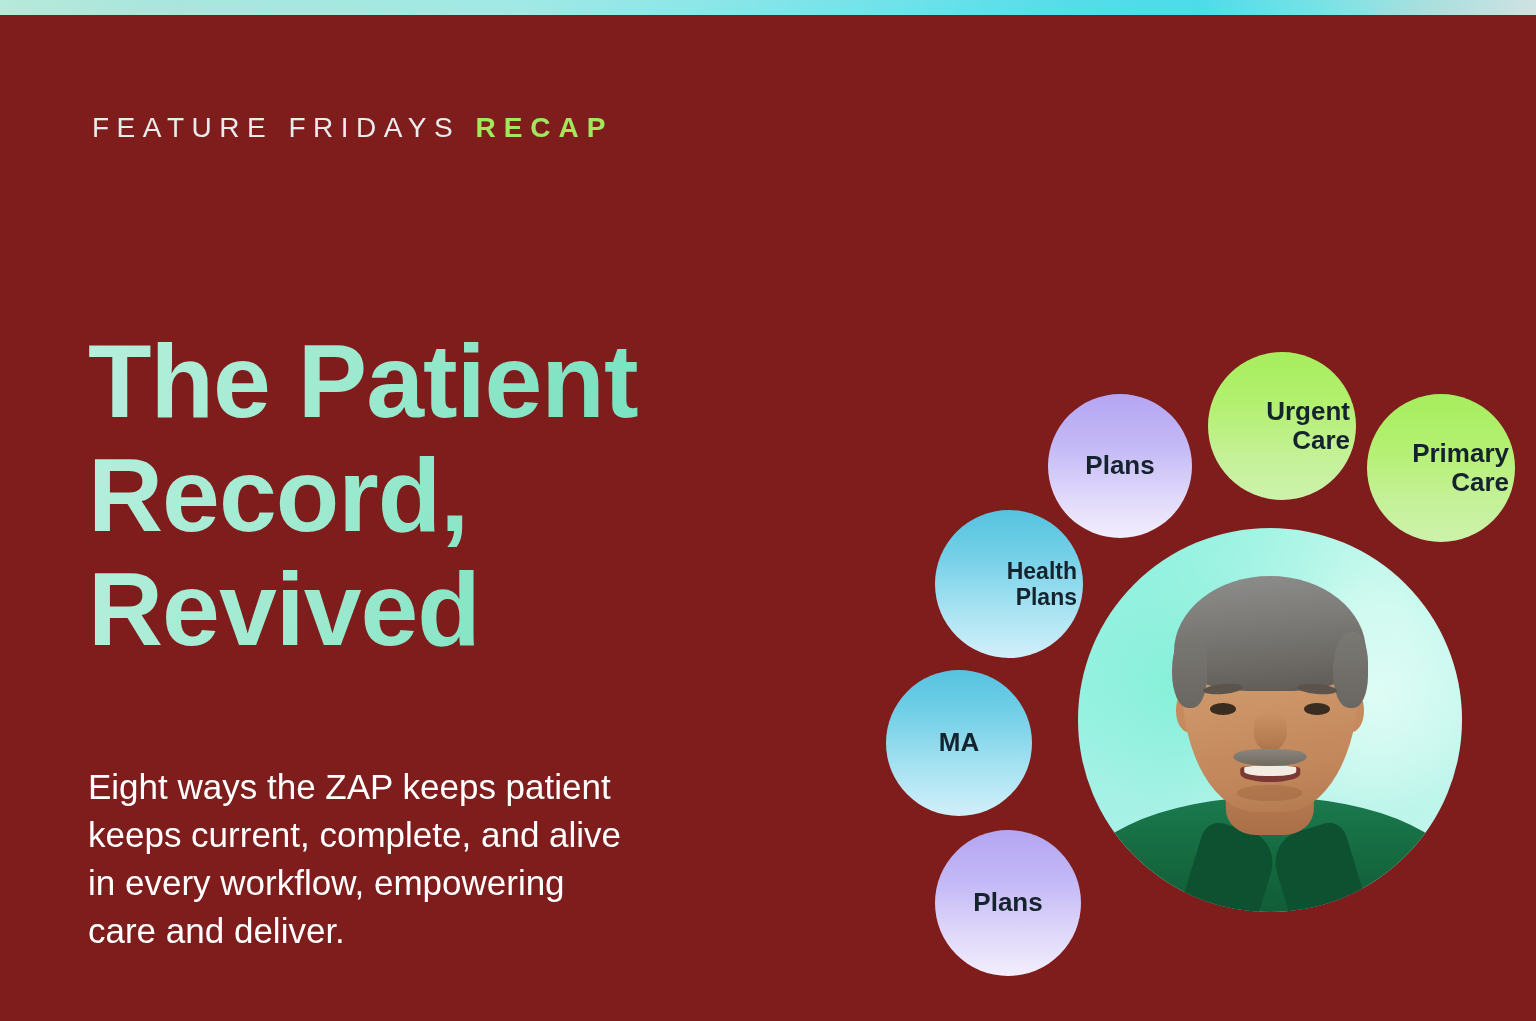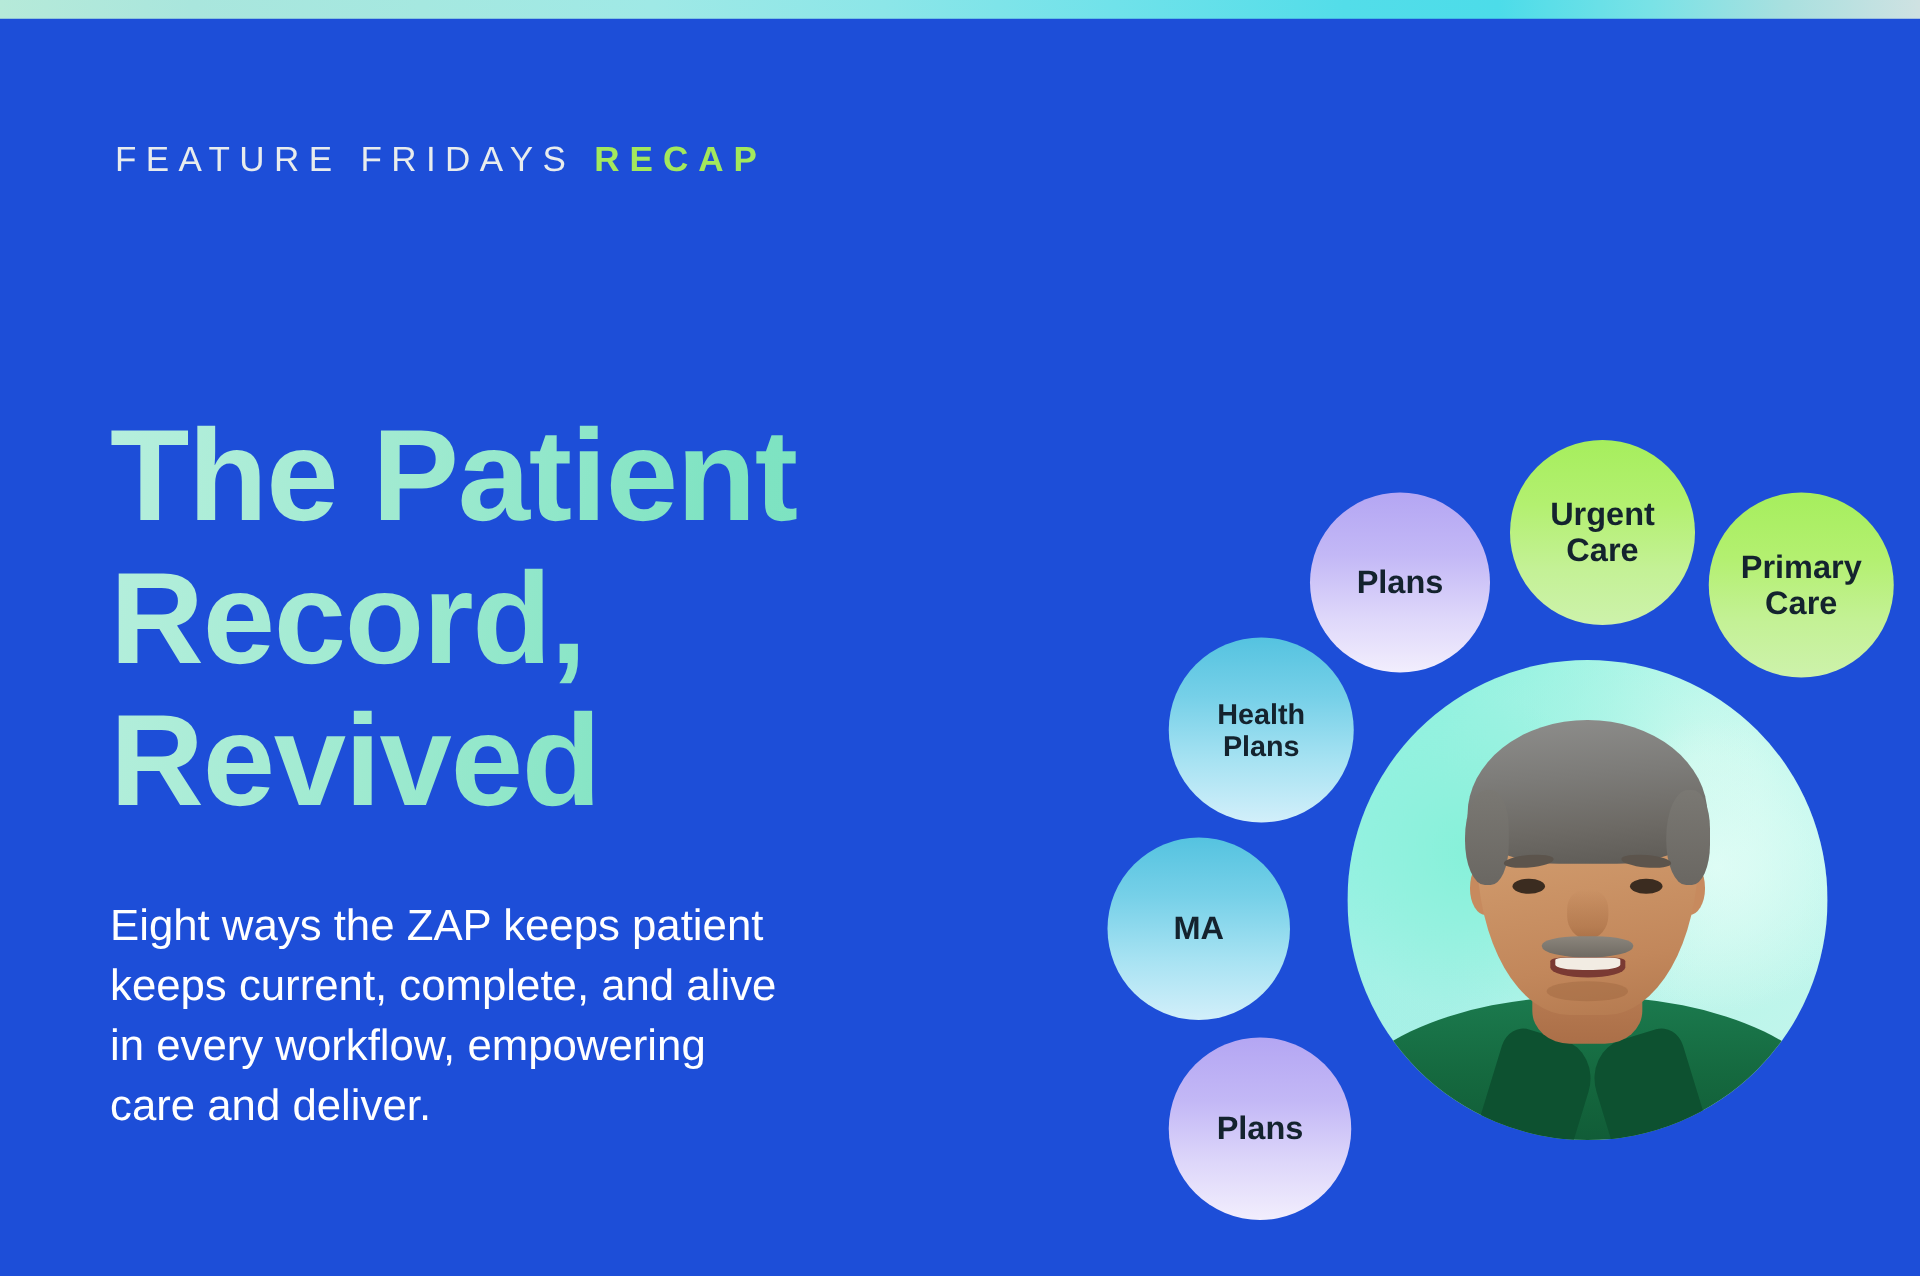--- a/index.html
+++ b/index.html
@@ -4,21 +4,21 @@
 <style>
   html, body {
     margin: 0;
     padding: 0;
     background: #04292e;
   }
   .stage {
     position: relative;
     width: 1536px;
     height: 1021px;
-    background: #1d4ed8;
+    background: #7f1d1d;
     overflow: hidden;
     font-family: "Liberation Sans", sans-serif;
   }
 
   
   .top-bar {
     position: absolute;
     top: 0; left: 0;
     width: 1536px;
     height: 15px;
@@ -63,21 +63,21 @@
     -webkit-background-clip: text;
     background-clip: text;
     color: transparent;
     -webkit-text-fill-color: transparent;
   }
   .headline .hl-line { display: block; }
 
   .body-copy {
     position: absolute;
     left: 88px;
-    top: 682px;
+    top: 728px;
     width: 600px;
     font-size: 35px;
     line-height: 1.37;
     color: #ffffff;
     font-weight: 400;
   }
   .body-copy .bc-line { display: block; }
 
   
   .cluster {
@@ -91,21 +91,21 @@
     position: absolute;
     border-radius: 50%;
     display: flex;
     align-items: center;
     justify-content: center;
     text-align: center;
     color: #14232e;
     font-weight: 700;
     line-height: 1.13;
   }
-  .bubble .b-label { display: block; padding: 0 6px; }
+  .bubble .b-label { display: block; padding: 0 6px; text-align: right; }
 
   .b-cins {
     left: 188px; top: 64px;
     width: 144px; height: 144px;
     font-size: 26px;
     background: linear-gradient(180deg, #b4a6f3 0%, #c3b8f6 35%, #ddd6fa 68%, #f2eefd 100%);
   }
   .b-acos {
     left: 75px; top: 500px;
     width: 146px; height: 146px;

